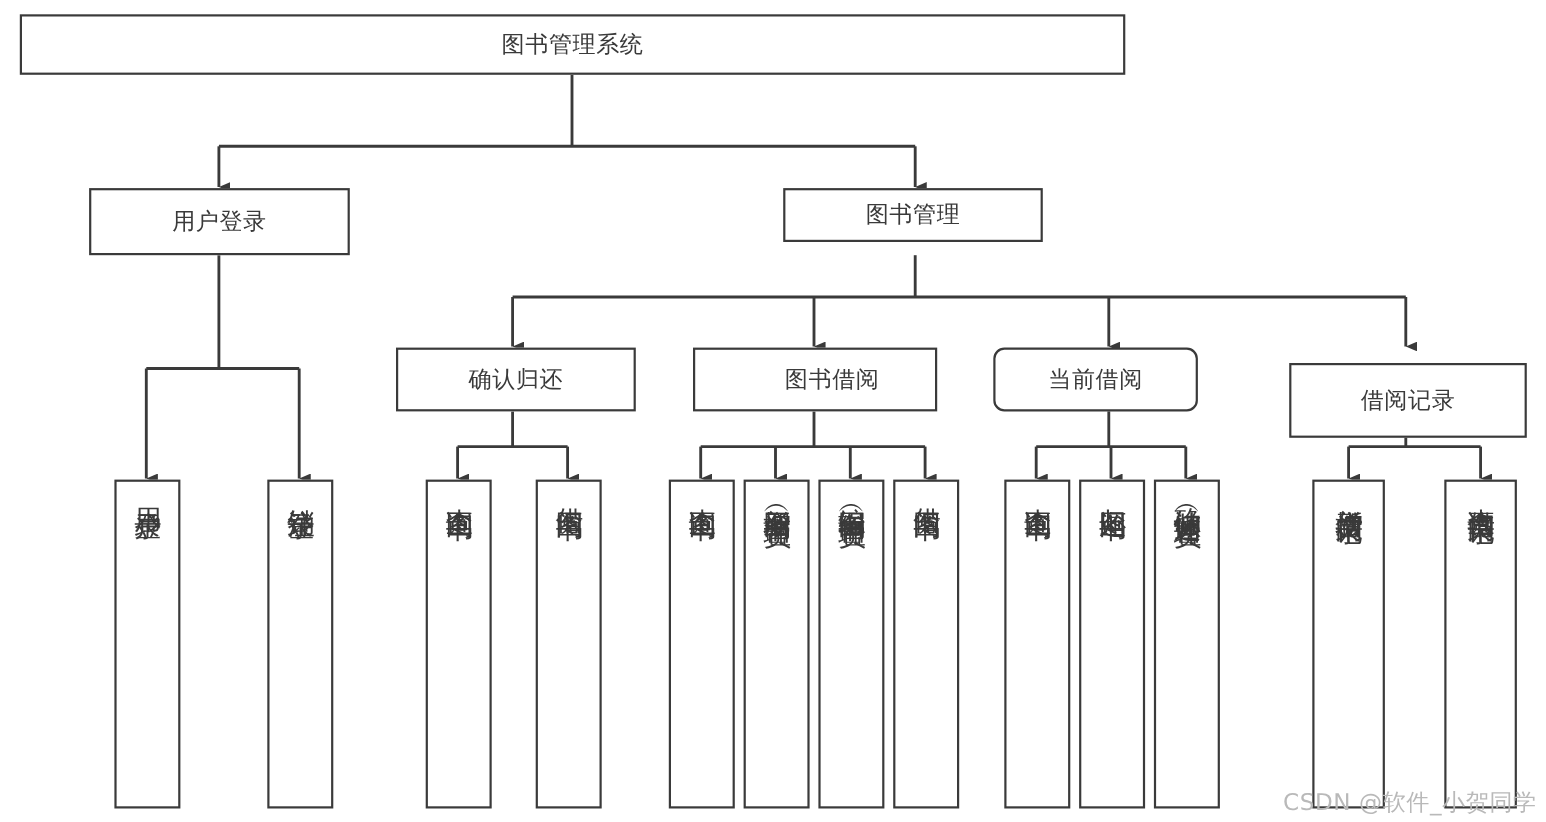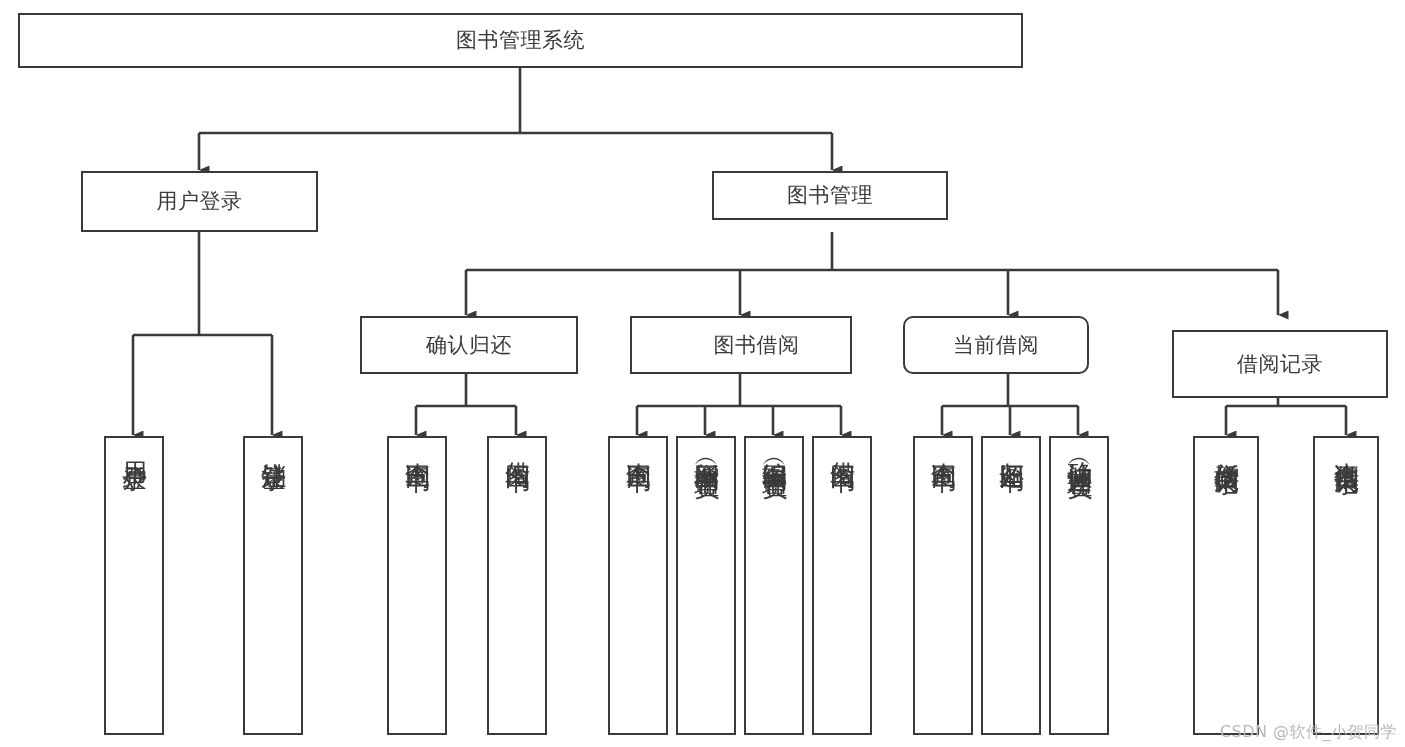--- a/index.html
+++ b/index.html
@@ -55,21 +55,21 @@
     padding-top: 4px;
   }
   .node.root .label,
   .node.lvl2 .label {
     font-size: 21px;
   }
   .watermark {
     position: absolute;
     right: 8px;
     bottom: 4px;
-    font-size: 16px;
+    font-size: 21px;
     color: #b9b9b9;
     letter-spacing: 0.5px;
     white-space: nowrap;
   }
 </style>
 </head>
 <body>
 
 <div id="canvas">
 

